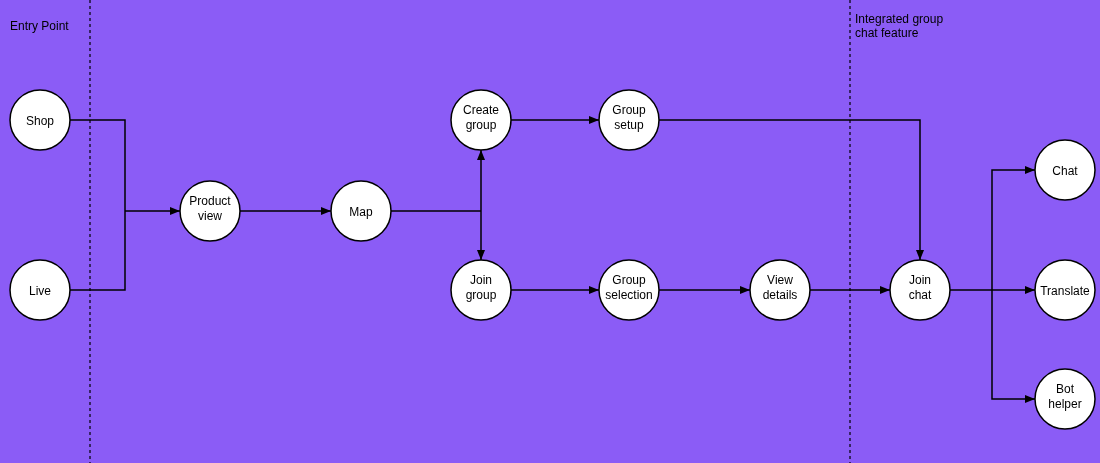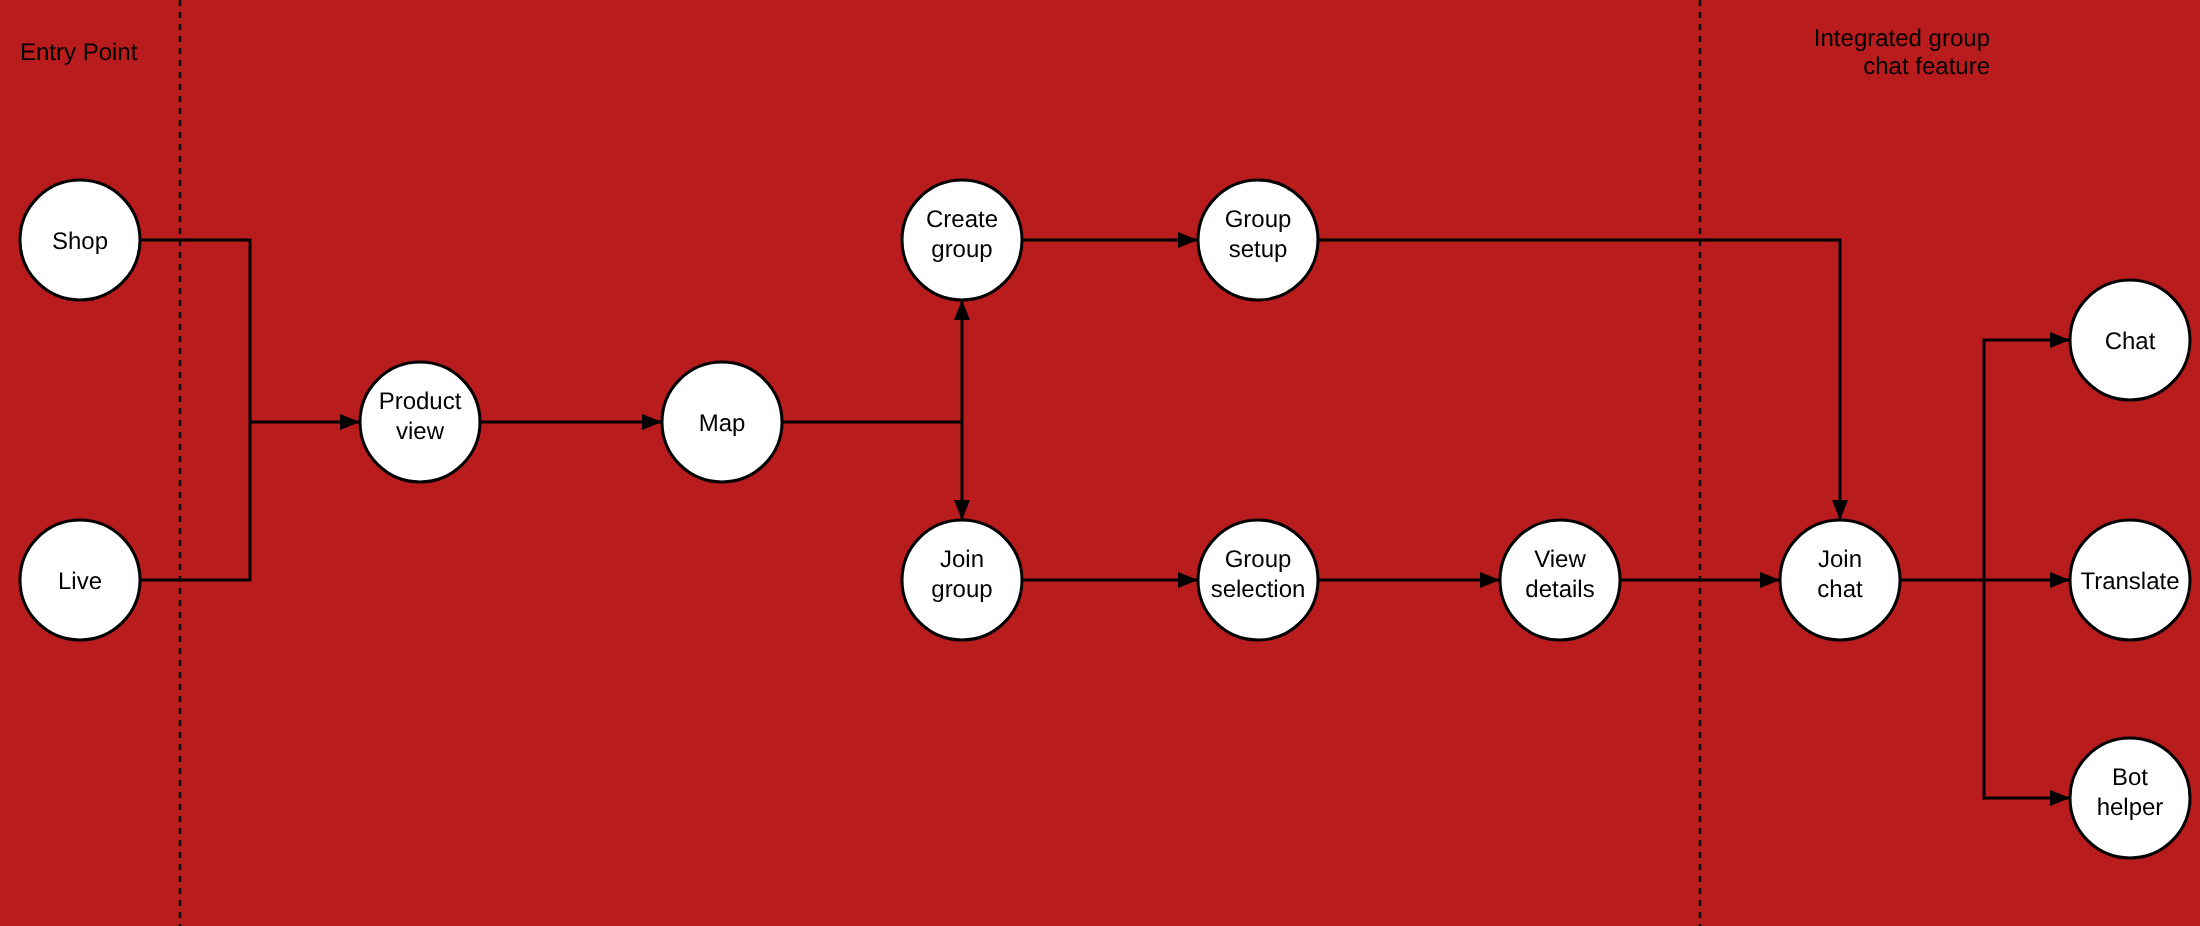--- a/index.html
+++ b/index.html
@@ -5,40 +5,40 @@
   html, body {
     margin: 0;
     padding: 0;
     background: #ffffff;
     font-family: "Liberation Sans", sans-serif;
   }
   .stage {
     position: relative;
     width: 1100px;
     height: 463px;
-    background: #b91c1c;
+    background: #8b5cf6;
     overflow: hidden;
   }
   .region-label {
     position: absolute;
     font-size: 12px;
     line-height: 14px;
     color: #000000;
     white-space: pre-line;
   }
   .region-label.left {
     left: 10px;
     top: 19px;
     text-align: left;
   }
   .region-label.right {
     left: 855px;
     top: 12px;
     width: 140px;
-    text-align: right;
+    text-align: left;
   }
   svg {
     position: absolute;
     left: 0;
     top: 0;
   }
   svg text {
     font-family: "Liberation Sans", sans-serif;
     font-size: 12px;
     fill: #000000;

